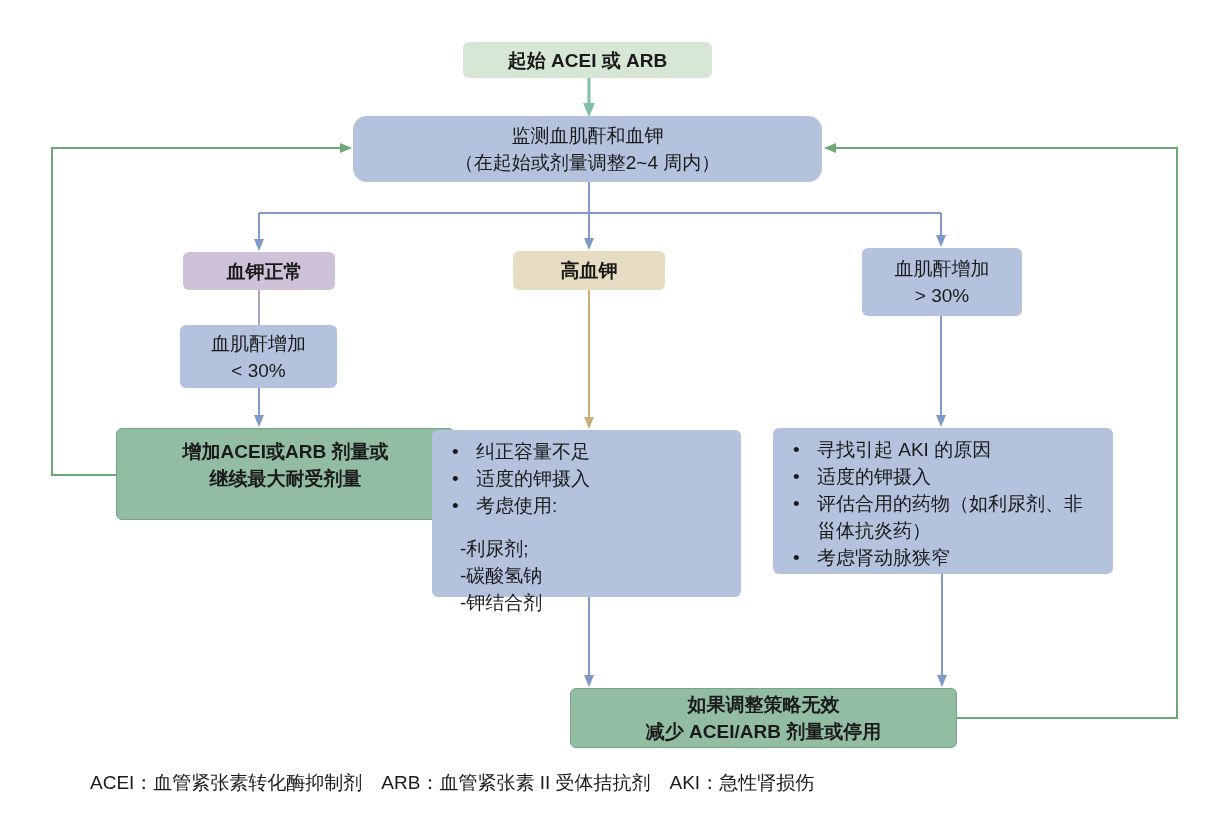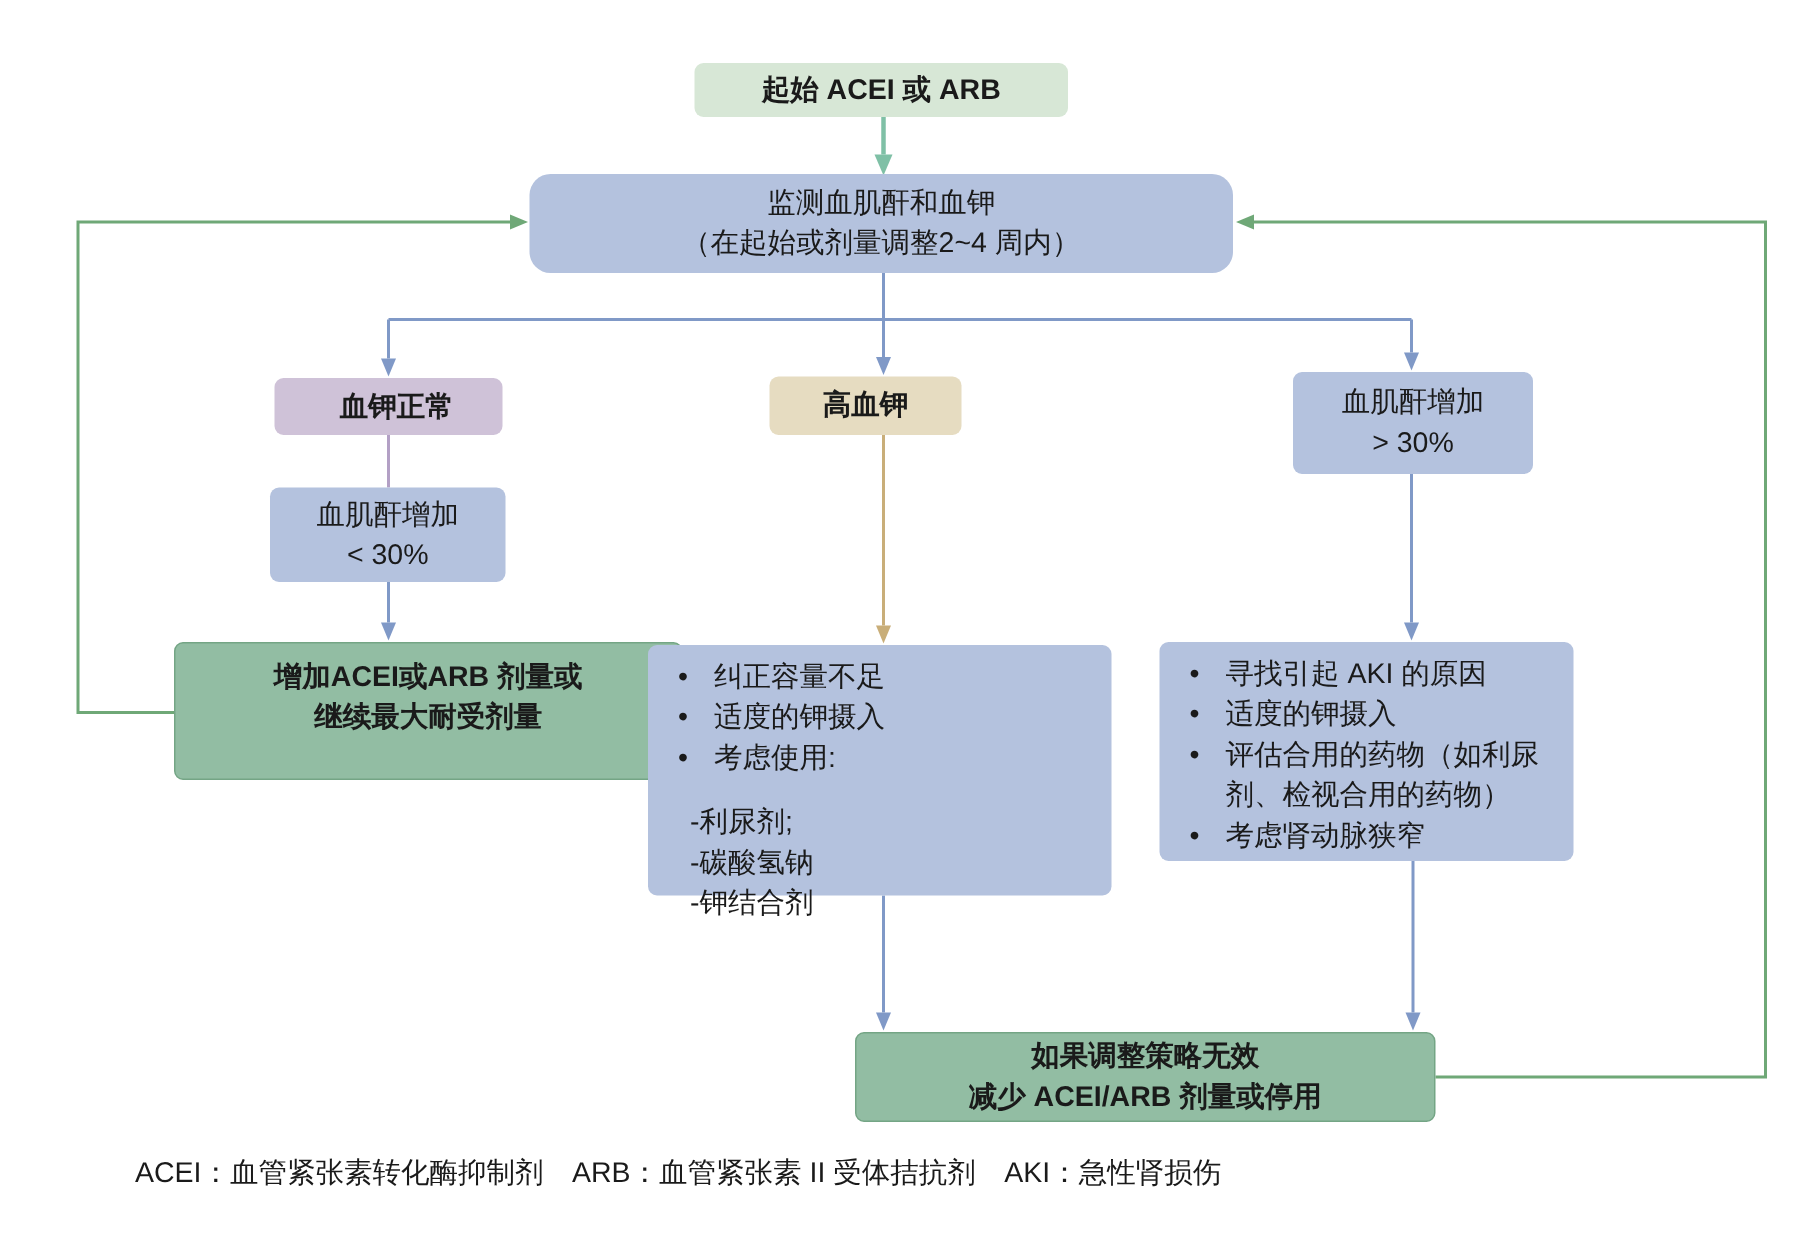--- a/index.html
+++ b/index.html
@@ -87,21 +87,21 @@
 
   <div class="node fill-info r14" style="left:353px;top:116px;width:469px;height:66px;">
     <span>监测血肌酐和血钾</span>
     <span>（在起始或剂量调整2~4 周内）</span>
   </div>
 
   <div class="node fill-normal r10 bold" style="left:183px;top:252px;width:152px;height:38px;padding-left:11px;">
     <span>血钾正常</span>
   </div>
 
-  <div class="node fill-high r10 bold" style="left:513px;top:251px;width:128px;height:39px;">
+  <div class="node fill-high r10 bold" style="left:513px;top:251px;width:152px;height:39px;">
     <span>高血钾</span>
   </div>
 
   <div class="node fill-info r10" style="left:862px;top:248px;width:160px;height:68px;">
     <span>血肌酐增加</span>
     <span>&gt; 30%</span>
   </div>
 
   <div class="node fill-info r10" style="left:180px;top:325px;width:157px;height:63px;">
     <span>血肌酐增加</span>
@@ -119,25 +119,25 @@
       <li>适度的钾摄入</li>
       <li>考虑使用:</li>
     </ul>
     <ul class="plain">
       <li>-利尿剂;</li>
       <li>-碳酸氢钠</li>
       <li>-钾结合剂</li>
     </ul>
   </div>
 
-  <div class="node fill-info r10 list-node" style="left:773px;top:428px;width:276px;height:146px;">
+  <div class="node fill-info r10 list-node" style="left:773px;top:428px;width:340px;height:146px;">
     <ul class="blist wide">
       <li>寻找引起 AKI 的原因</li>
       <li>适度的钾摄入</li>
-      <li>评估合用的药物（如利尿剂、检视合用的药物）</li>
+      <li>评估合用的药物（如利尿剂、非甾体抗炎药）</li>
       <li>考虑肾动脉狭窄</li>
     </ul>
   </div>
 
   <div class="node fill-action r10 bold" style="left:570px;top:688px;width:387px;height:60px;">
     <span>如果调整策略无效</span>
     <span>减少 ACEI/ARB 剂量或停用</span>
   </div>
 
   <div class="footer">ACEI：血管紧张素转化酶抑制剂　ARB：血管紧张素 II 受体拮抗剂　AKI：急性肾损伤</div>

